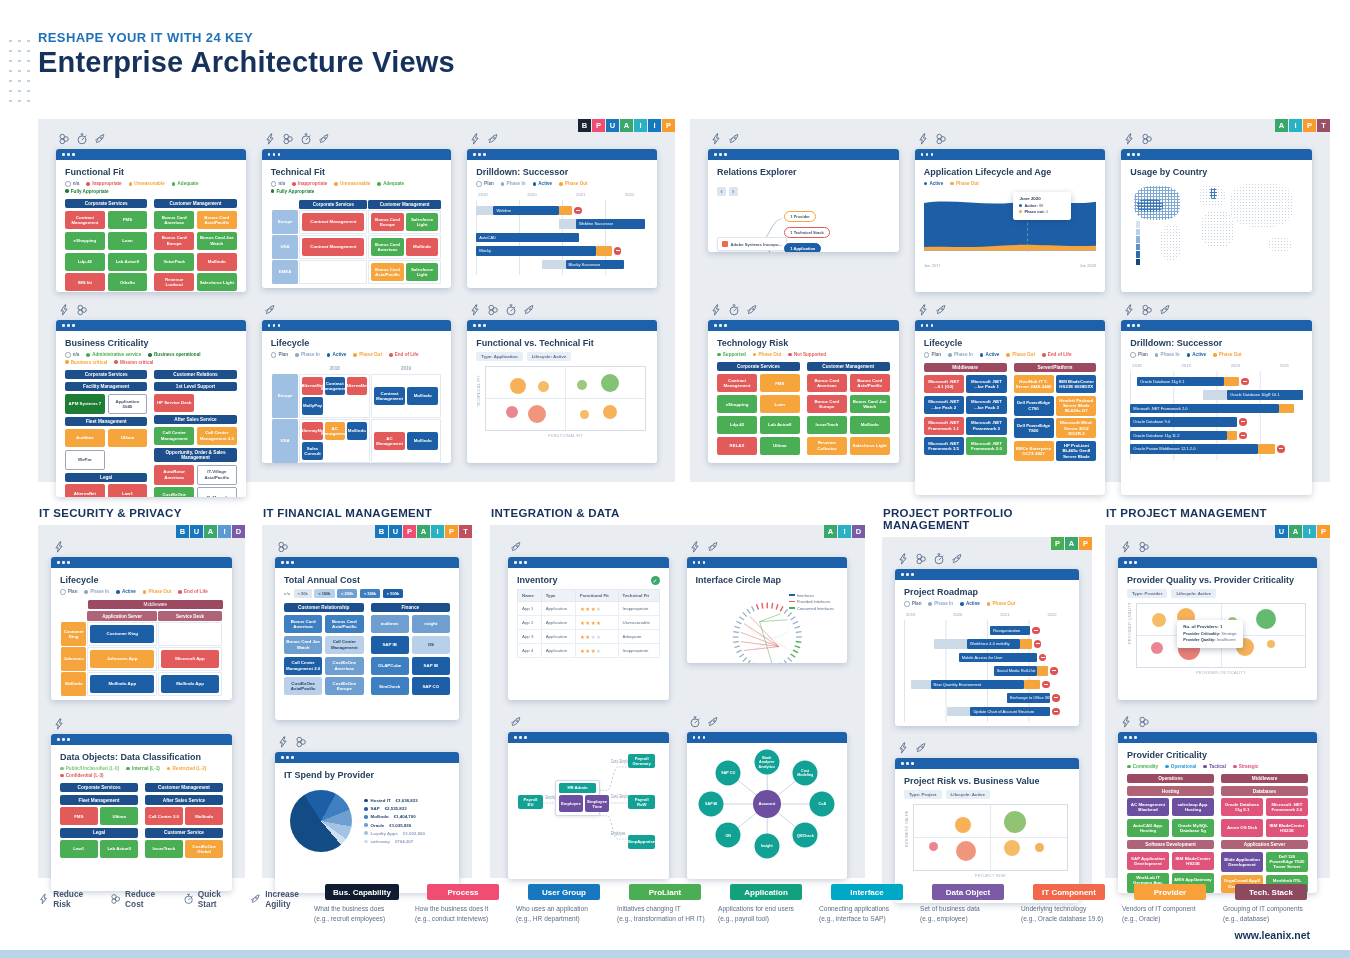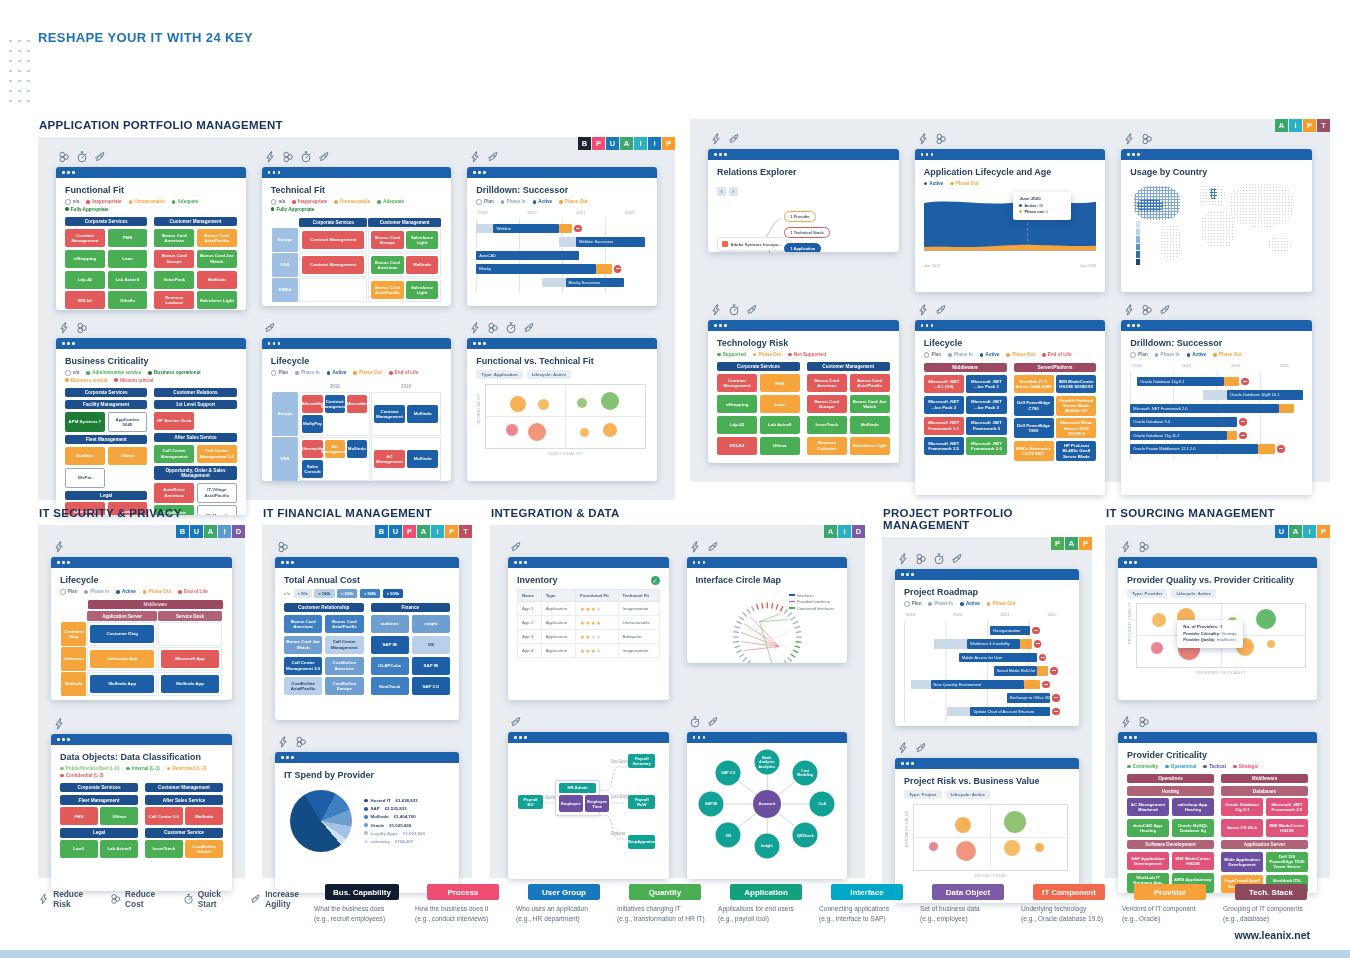--- a/index.html
+++ b/index.html
@@ -148,23 +148,23 @@
   .fsd{font-size:6.6px;color:#5d6f88;line-height:1.5;margin-top:4px;}
   .url{position:absolute;right:40px;top:929px;font-size:10.5px;font-weight:800;color:#16325c;}
   .bstrip{position:absolute;left:0;right:0;bottom:0;height:8px;background:#b9d4e9;}
 </style>
 </head>
 <body>
 
 <div id="poster">
   <div class="dots"></div>
   <div class="eyebrow">RESHAPE YOUR IT WITH 24 KEY</div>
+  <div class="ptitle">Enterprise Architecture Views</div>
 
   <div class="section s0">
-    <h2 class="sec-title">APPLICATION PORTFOLIO MANAGEMENT</h2>
     <div class="panel">
         <div class="badges">
           <span class="badge" style="background:#1b2433">B</span>
           <span class="badge" style="background:#ef4d72">P</span>
           <span class="badge" style="background:#1878be">U</span>
           <span class="badge" style="background:#3aa76d">A</span>
           <span class="badge" style="background:#29b2c4">I</span>
           <span class="badge" style="background:#1878be">I</span>
           <span class="badge" style="background:#f89c2e">P</span>
         </div>
@@ -1650,21 +1650,21 @@
                   </div>
                   <div class="axx">PROJECT RISK</div>
                 </div>
               </div>
             </div>
           </div>
         </div>
       </div>
   </div>
   <div class="section s6">
-    <h2 class="sec-title">IT SOURCING MANAGEMENT</h2>
+    <h2 class="sec-title">IT PROJECT MANAGEMENT</h2>
     <div class="panel">
         <div class="badges">
           <span class="badge" style="background:#1878be">U</span>
           <span class="badge" style="background:#3aa76d">A</span>
           <span class="badge" style="background:#29b2c4">I</span>
           <span class="badge" style="background:#f89c2e">P</span>
         </div>
         <div class="wins">
           <div class="wincell">
             <div class="bicons">
@@ -1831,21 +1831,21 @@
         </div>
         <div class="fs">
           <span class="fsb" style="background:#ef4d72">Process</span>
           <div class="fsd">How the business does it<br>(e.g., conduct interviews)</div>
         </div>
         <div class="fs">
           <span class="fsb" style="background:#1878be">User Group</span>
           <div class="fsd">Who uses an application<br>(e.g., HR department)</div>
         </div>
         <div class="fs">
-          <span class="fsb" style="background:#4cae52">Quantity</span>
+          <span class="fsb" style="background:#4cae52">ProLiant</span>
           <div class="fsd">Initiatives changing IT<br>(e.g., transformation of HR IT)</div>
         </div>
         <div class="fs">
           <span class="fsb" style="background:#13a07c">Application</span>
           <div class="fsd">Applications for end users<br>(e.g., payroll tool)</div>
         </div>
         <div class="fs">
           <span class="fsb" style="background:#00a8c8">Interface</span>
           <div class="fsd">Connecting applications<br>(e.g., interface to SAP)</div>
         </div>

